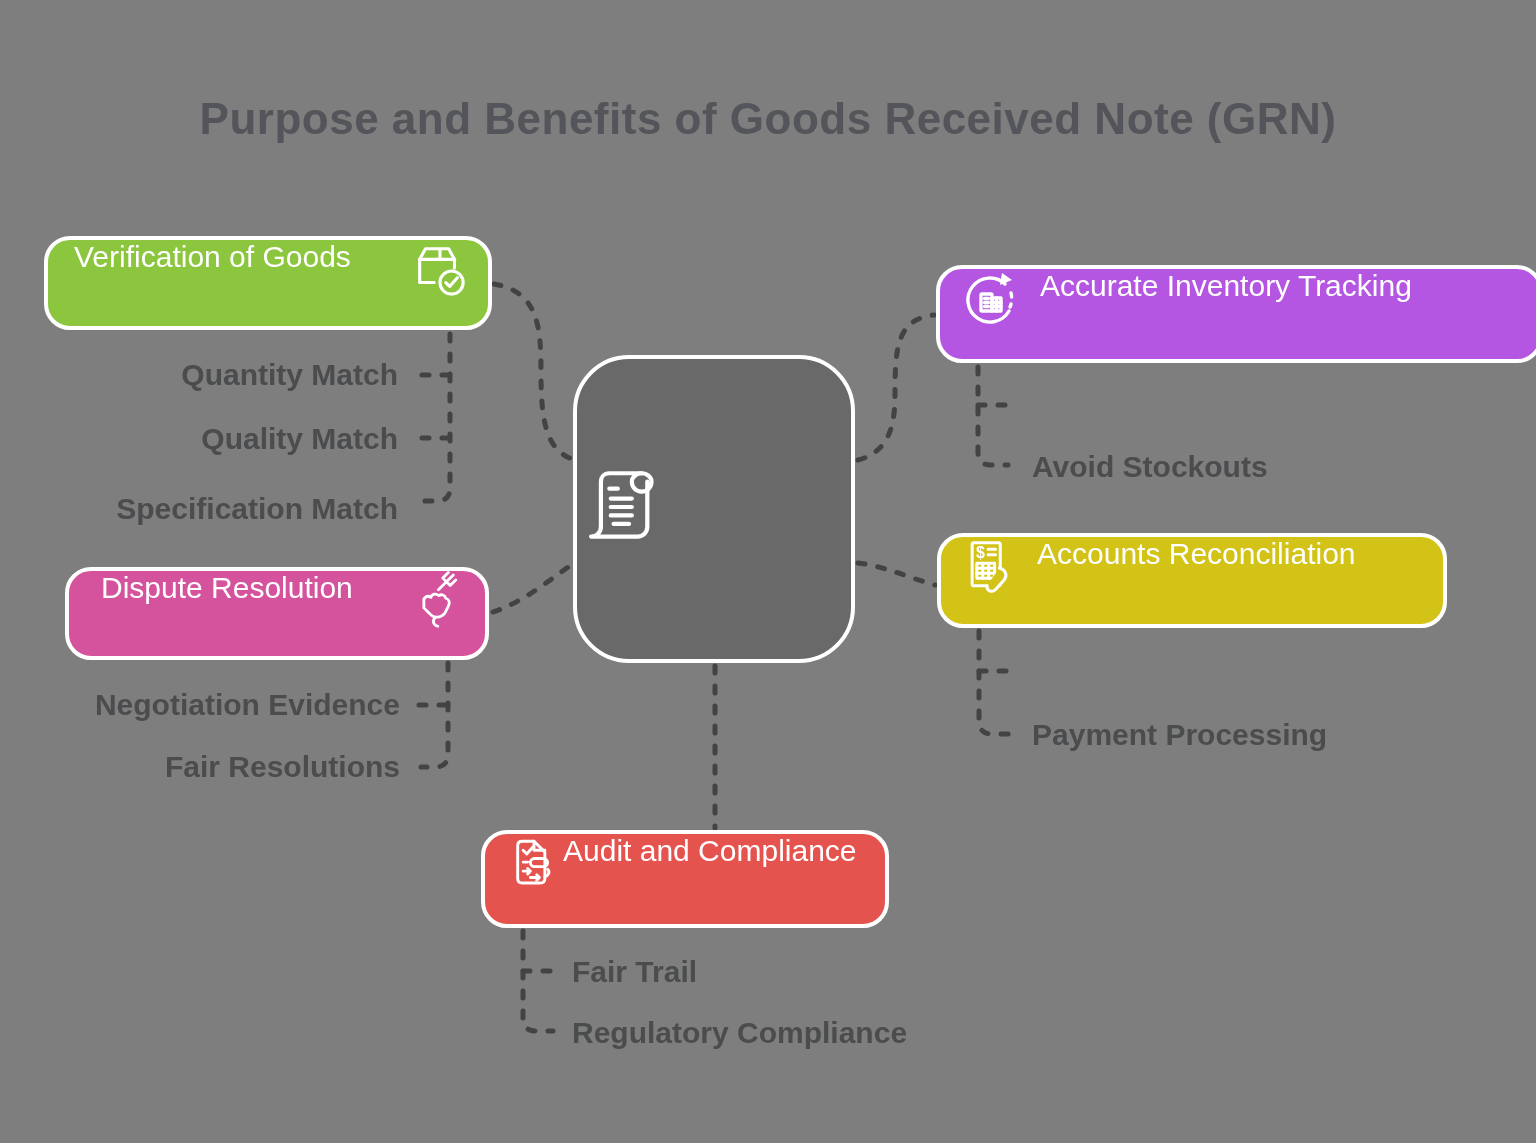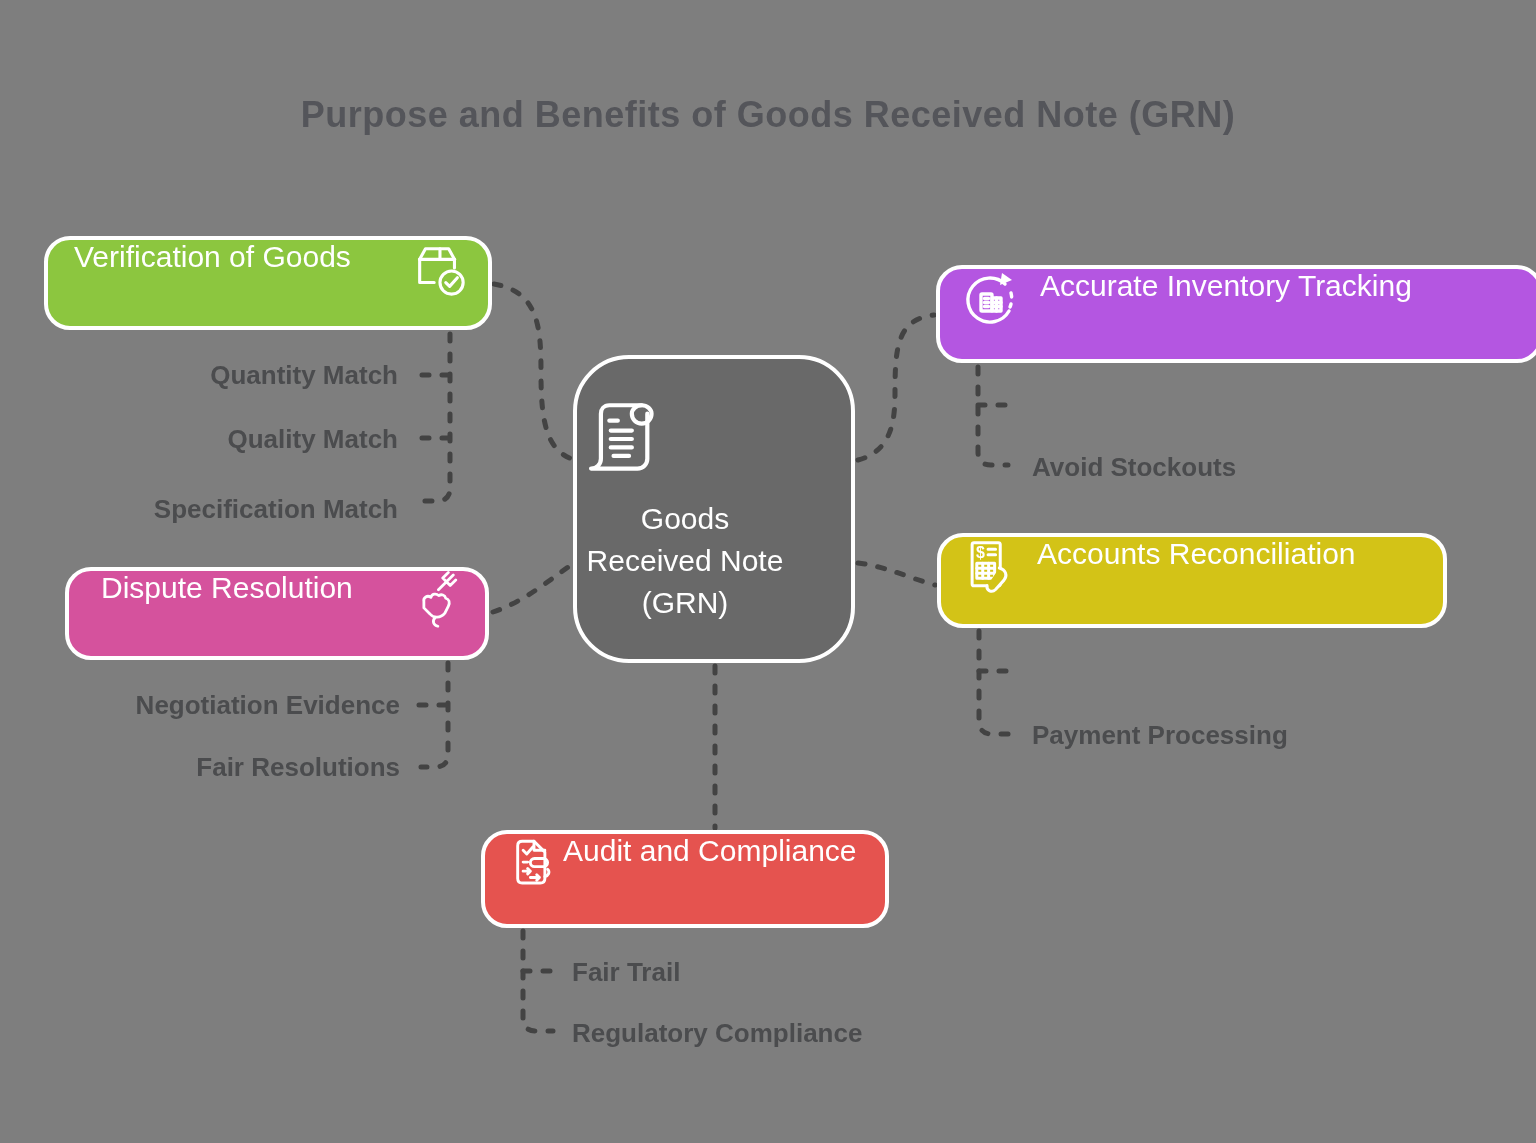--- a/index.html
+++ b/index.html
@@ -3,21 +3,21 @@
 <meta charset="utf-8">
 <style>
   html,body { margin:0; padding:0; }
   .canvas {
     position:relative; width:1536px; height:1143px;
     background:#7E7E7E; overflow:hidden;
     font-family:"Liberation Sans", sans-serif;
   }
   .title {
     position:absolute; top:94px; left:0; width:100%;
-    text-align:center; font-size:36px; font-weight:bold;
+    text-align:center; font-size:44px; font-weight:bold;
     color:#54555A; letter-spacing:.5px;
   }
   svg.connectors { position:absolute; left:0; top:0; }
   .node {
     position:absolute; box-sizing:border-box;
     border:4px solid #fff; color:#fff;
     display:flex; align-items:flex-start;
   }
   .center-node {
     left:573px; top:355px; width:282px; height:308px;
@@ -31,21 +31,21 @@
   .branch {
     border-radius:26px; font-size:30px; font-weight:500; white-space:nowrap;
   }
   .branch svg { flex:0 0 auto; }
   .b-verification { left:44px;  top:236px; width:448px; height:94px; background:#8CC63F; justify-content:space-between; padding:0 18px 0 26px; }
   .b-dispute      { left:65px;  top:567px; width:424px; height:93px; background:#D5529D; justify-content:space-between; padding:0 20px 16px 32px; }
   .b-inventory    { left:936px; top:265px; width:607px; height:98px; background:#B456E1; gap:18px; padding:0 18px; }
   .b-accounts     { left:937px; top:533px; width:510px; height:95px; background:#D3C317; gap:18px; padding:0 18px; }
   .b-audit        { left:481px; top:830px; width:408px; height:98px; background:#E5534F; padding:0 20px; }
   .child {
-    position:absolute; font-size:26px; font-weight:600;
+    position:absolute; font-size:30px; font-weight:600;
     color:#4B4C4E; white-space:nowrap; line-height:38px;
   }
   .align-r { text-align:right; }
   .c-quantity    { top:356px; right:1138px; }
   .c-quality     { top:420px; right:1138px; }
   .c-spec        { top:481px; right:1138px;margin-top:9px; }
   .c-negotiation { top:686px; right:1136px; }
   .c-fair        { top:748px; right:1136px; }
   .c-overstock   { top:388px; left:1032px; }
   .c-stockout    { top:448px; left:1032px; }
@@ -88,21 +88,20 @@
 
   <div class="node center-node">
     <span>
       <svg width="90" height="90" viewBox="0 0 64 64" fill="none" stroke="#fff" stroke-width="3" stroke-linecap="round" stroke-linejoin="round">
         <path d="M46 8 H23 c-4 0 -6 3 -6 6 v32 c0 4 -3 7 -7 7 h33 c4 0 7 -3 7 -7 V14"></path>
         <path d="M46 8 c4 0 7 3 7 6 0 4 -3 7 -7 7 -4 0 -7 -3 -7 -7 0 -3 3 -6 7 -6 z"></path>
         <path d="M23 19 h6"></path>
         <path d="M24 26 h15 M24 32 h15 M24 38 h15 M26 44 h11"></path>
       </svg>
     </span>
-    <div class="center-label">Goods Received Note (GRN)</div>
   </div>
 
   <div class="node branch b-verification">
     <span>Verification of Goods</span>
     <span>
       <svg width="62" height="58" viewBox="0 0 64 60" fill="none" stroke="#fff" stroke-width="3.2" stroke-linecap="round" stroke-linejoin="round">
         <path d="M12 20 l6 -11 h24 l6 11"></path>
         <path d="M12 20 h36"></path>
         <path d="M33 9 v11"></path>
         <path d="M12 20 v24 h15"></path>

